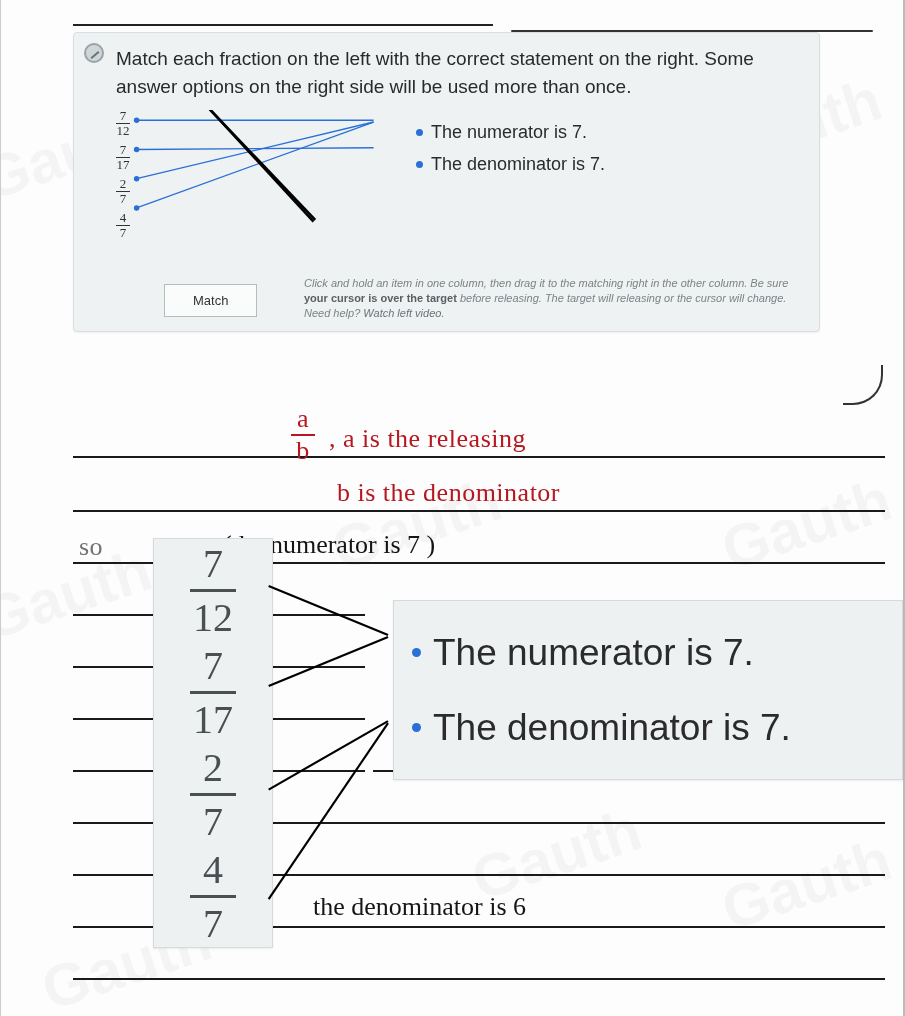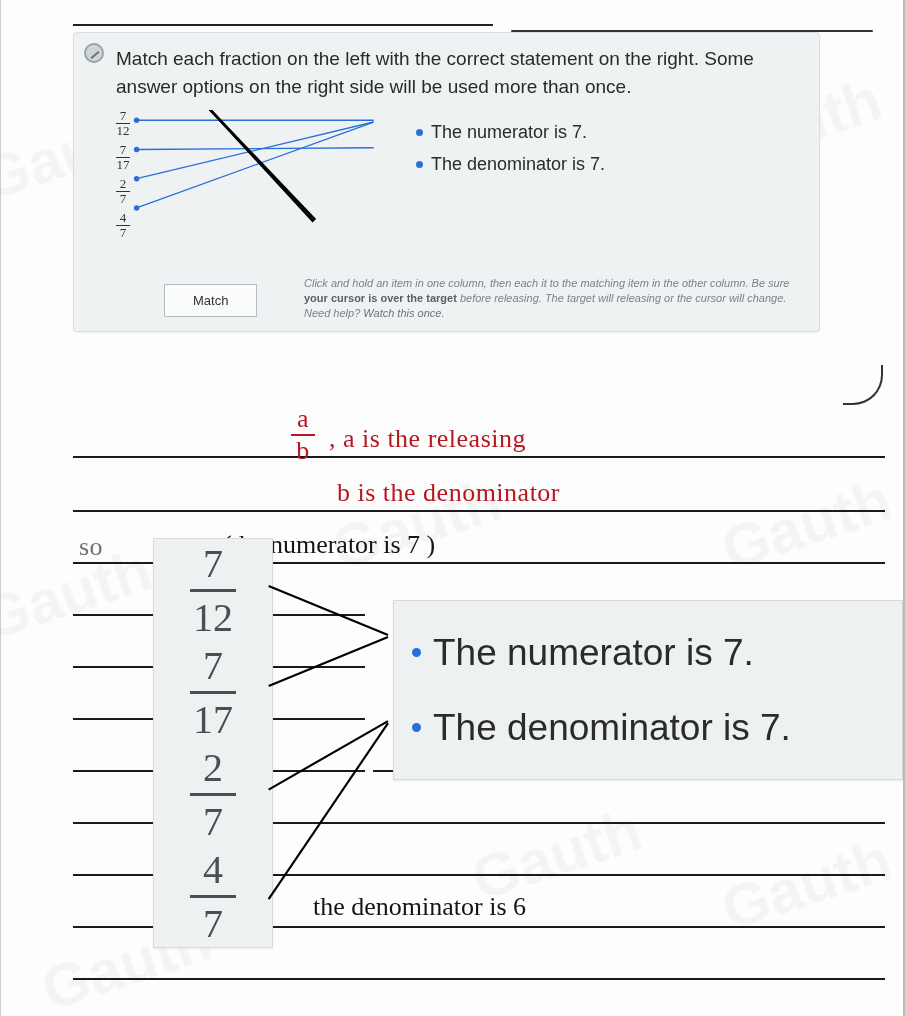--- a/index.html
+++ b/index.html
@@ -189,24 +189,24 @@
         <line x1="230" y1="0" x2="120" y2="120" stroke="#000" stroke-width="0"></line>
         <line x1="110" y1="0" x2="235" y2="130" stroke="#000" stroke-width="0"></line>
 
         <line x1="108" y1="-2" x2="232" y2="128" stroke="#000" stroke-width="3"></line>
         <line x1="232" y1="-2" x2="135" y2="128" stroke="#000" stroke-width="0"></line>
       </svg>
     </div>
 
     <button class="clear-btn">Match</button>
     <div class="hint">
-      <span>Click and hold an item in one column, then each it to the matching item in the other column. Be sure </span>
+      <span>Click and hold an item in one column, then drag it to the matching right in the other column. Be sure </span>
       <b>your cursor is over the target</b>
       <span> before releasing. The target will releasing or the cursor will change. Need help? </span>
-      <span style="color:#6b7377">Watch this once.</span>
+      <span style="color:#6b7377">Watch left video.</span>
     </div>
   </div>
 
   <div class="lined">
 
     <div class="ruled-line" style="top:46px"></div>
     <div class="ruled-line" style="top:100px"></div>
     <div class="ruled-line" style="top:152px"></div>
     <div class="ruled-line" style="top:204px;right:520px"></div>
     <div class="ruled-line" style="top:256px;right:520px"></div>

